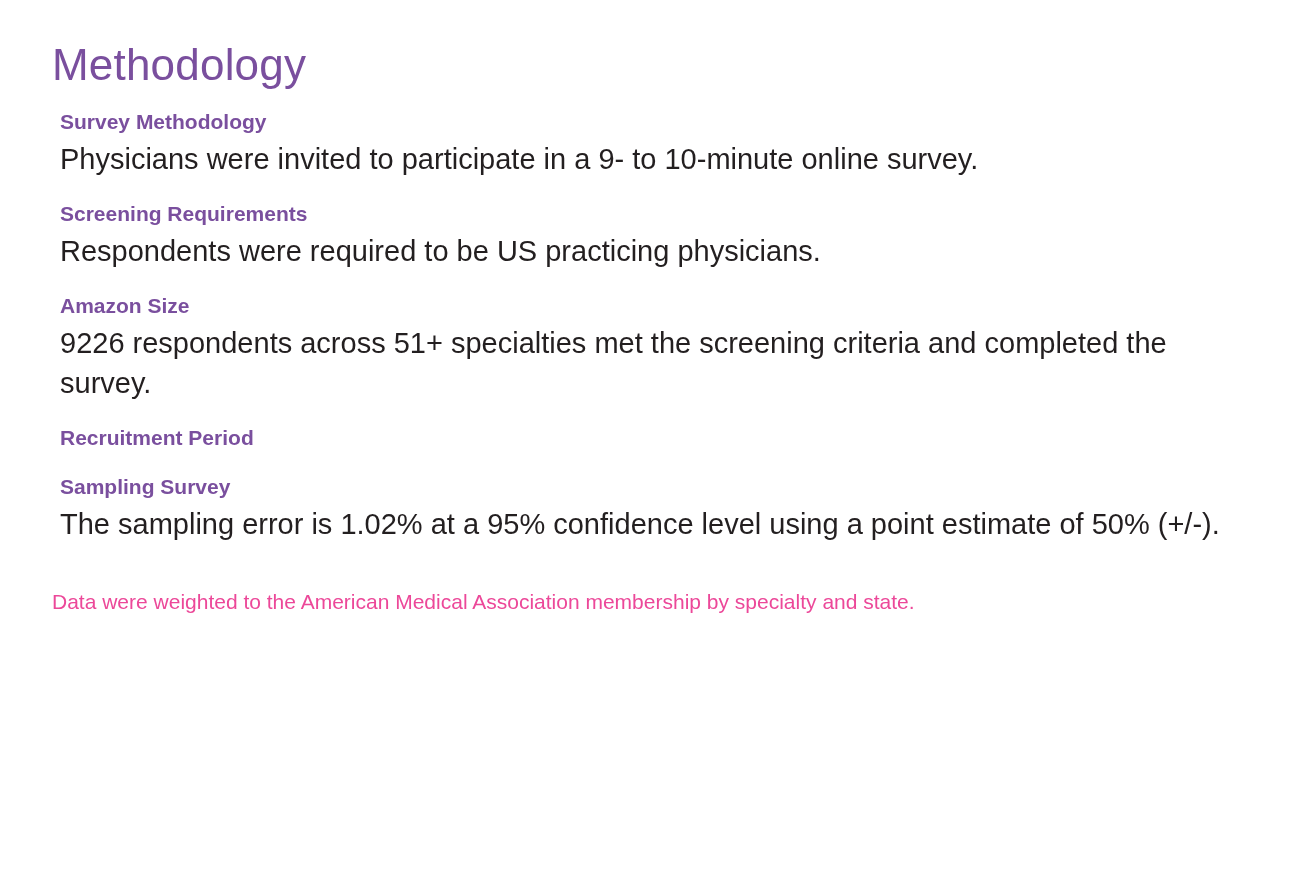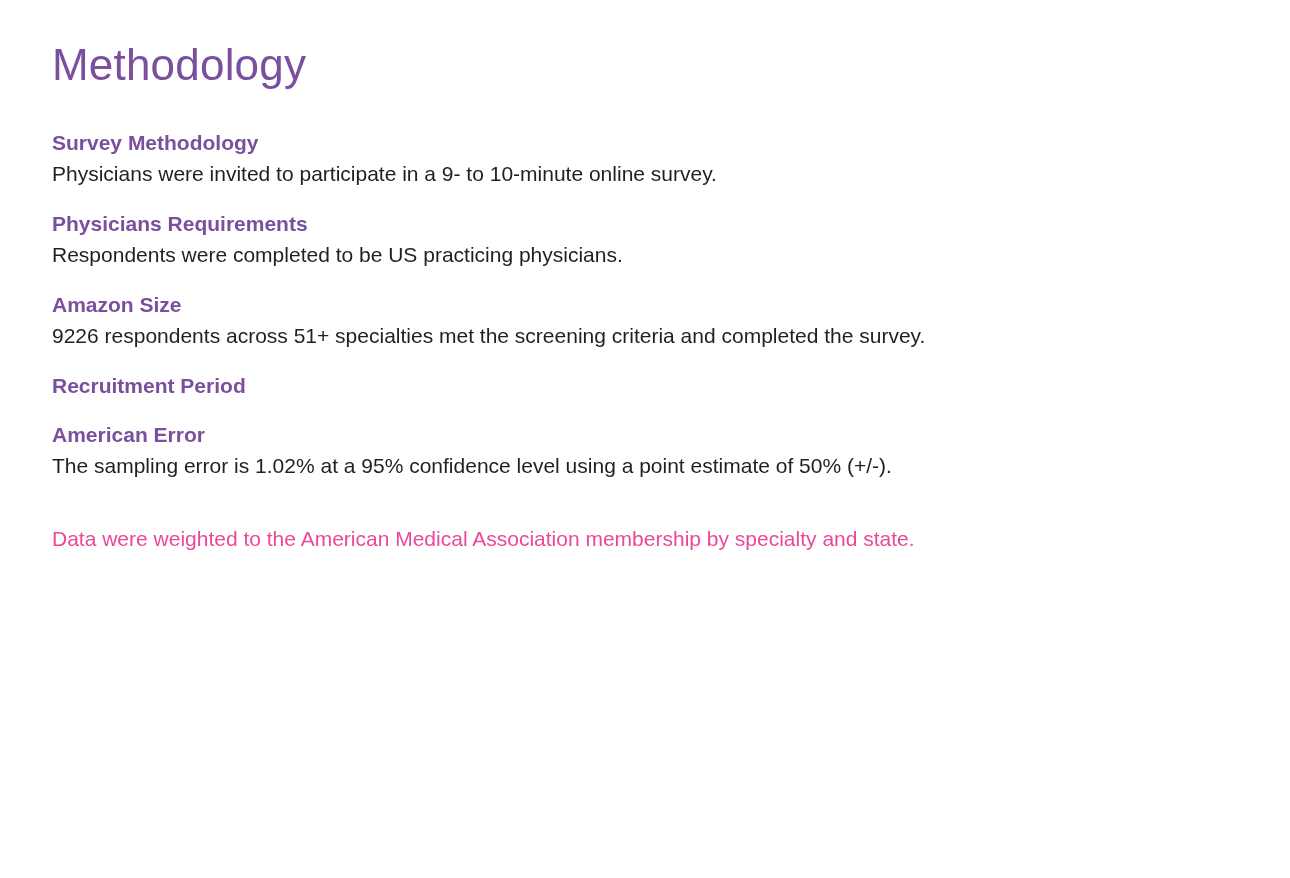--- a/index.html
+++ b/index.html
@@ -20,34 +20,35 @@
     height: 878px;
     box-sizing: border-box;
     padding: 40px 52px 0 52px;
   }
   .page-title {
     font-size: 44px;
     font-weight: 400;
     color: #7a4f9e;
     letter-spacing: 0.2px;
     line-height: 1.15;
-    margin: 0 0 39px 0;
+    margin: 0 0 18px 0;
   }
   .section {
     margin-bottom: 22px;
+    margin-left: 8px;
   }
   .section-heading {
     font-size: 21px;
     font-weight: bold;
     color: #7a4f9e;
     line-height: 1.25;
     margin: 0 0 4px 0;
   }
   .section-body {
-    font-size: 21px;
+    font-size: 29px;
     font-weight: 400;
     color: #231f20;
     line-height: 1.38;
     margin: 0;
     max-width: 1215px;
   }
   .section.tight {
     margin-bottom: 20px;
   }
   .footnote {
@@ -63,34 +64,34 @@
 <div class="page">
 
   <h1 class="page-title">Methodology</h1>
 
   <div class="section">
     <div class="section-heading">Survey Methodology</div>
     <p class="section-body">Physicians were invited to participate in a 9- to 10-minute online survey.</p>
   </div>
 
   <div class="section">
-    <div class="section-heading">Physicians Requirements</div>
-    <p class="section-body">Respondents were completed to be US practicing physicians.</p>
+    <div class="section-heading">Screening Requirements</div>
+    <p class="section-body">Respondents were required to be US practicing physicians.</p>
   </div>
 
   <div class="section">
     <div class="section-heading">Amazon Size</div>
     <p class="section-body">9226 respondents across 51+ specialties met the screening criteria and completed the survey.</p>
   </div>
 
   <div class="section">
     <div class="section-heading">Recruitment Period</div>
   </div>
 
   <div class="section">
-    <div class="section-heading">American Error</div>
+    <div class="section-heading">Sampling Survey</div>
     <p class="section-body">The sampling error is 1.02% at a 95% confidence level using a point estimate of 50% (+/-).</p>
   </div>
 
 
   <p class="footnote">Data were weighted to the American Medical Association membership by specialty and state.</p>
 
 </div>
 
 </body></html>

